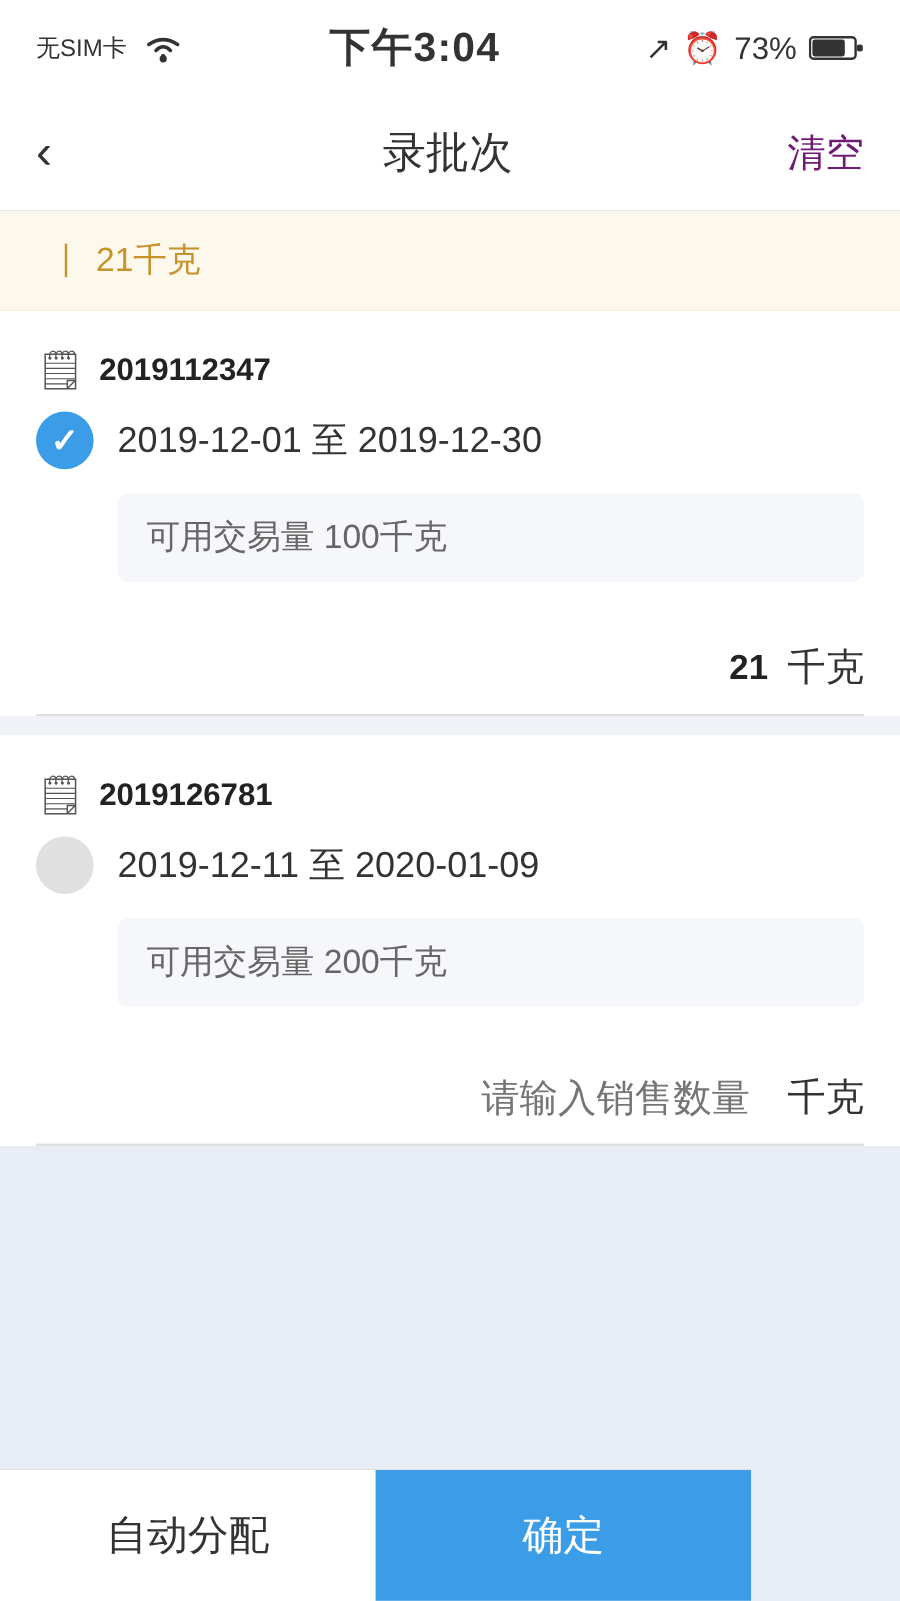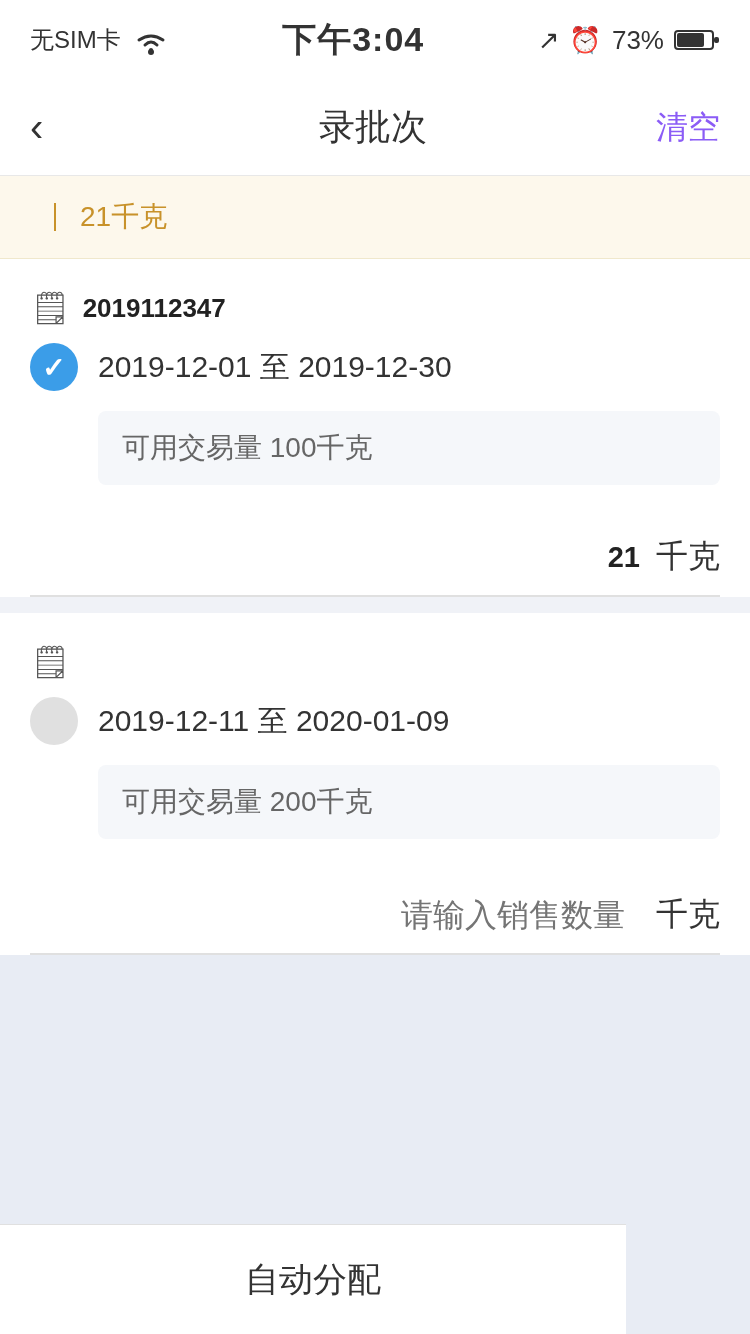--- a/index.html
+++ b/index.html
@@ -20,23 +20,23 @@
       height: 80px;
       background: #fff;
       display: flex;
       align-items: center;
       justify-content: space-between;
       padding: 0 30px;
       font-size: 28px;
     }
     .status-left {
       display: flex;
-      align-items: flex-end;
+      align-items: flex-start;
       gap: 12px;
-      font-size: 24px;
+      font-size: 20px;
       font-weight: 500;
     }
     .status-center {
       font-size: 34px;
       font-weight: 600;
       letter-spacing: 1px;
     }
     .status-right {
       display: flex;
       align-items: center;
@@ -61,21 +61,21 @@
       cursor: pointer;
       width: 60px;
     }
     .nav-title {
       font-size: 36px;
       font-weight: 500;
       color: #333;
     }
     .nav-action {
       font-size: 32px;
-      color: #8b5cf6;
+      color: #701a75;
       cursor: pointer;
     }
 
     
     .info-banner {
       background: #fdf8ec;
       padding: 22px 30px;
       display: flex;
       align-items: center;
       gap: 0;
@@ -321,20 +321,21 @@
     </div>
     <div class="amount-divider"></div>
   </div>
 
   <div class="section-gap"></div>
 
   <div class="card">
     <div class="batch-item">
       <div class="batch-header">
         <span class="batch-icon">🗒</span>
+        <span class="batch-number">2019126781</span>
       </div>
       <div class="batch-row">
         <div class="radio-circle unchecked">
         </div>
         <span class="batch-date">2019-12-11 至 2020-01-09</span>
       </div>
       <div class="batch-available">可用交易量 200千克</div>
     </div>
 
     <div class="input-row">
@@ -343,13 +344,14 @@
     </div>
     <div class="input-divider"></div>
   </div>
 
   <div class="empty-area"></div>
 
 </div>
 
 <div class="bottom-bar">
   <div class="bottom-btn auto">自动分配</div>
+  <div class="bottom-btn confirm">确定</div>
 </div>
 
 </body></html>

